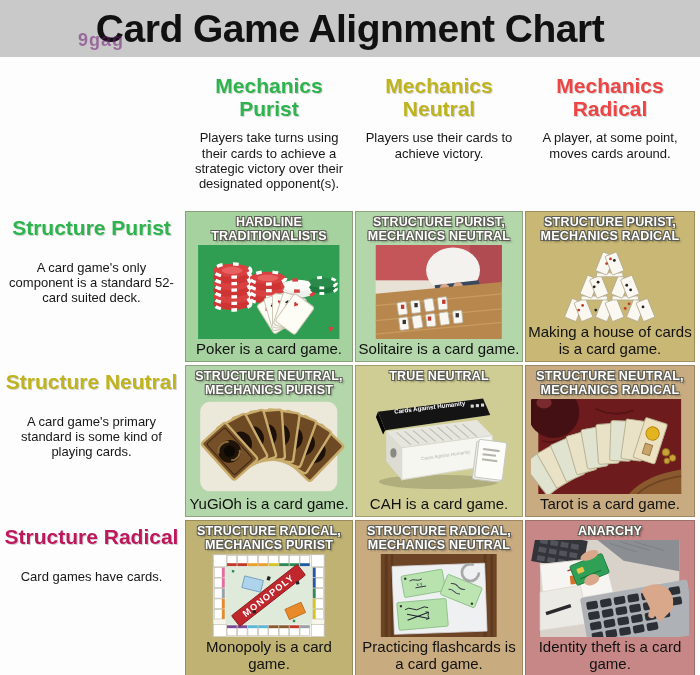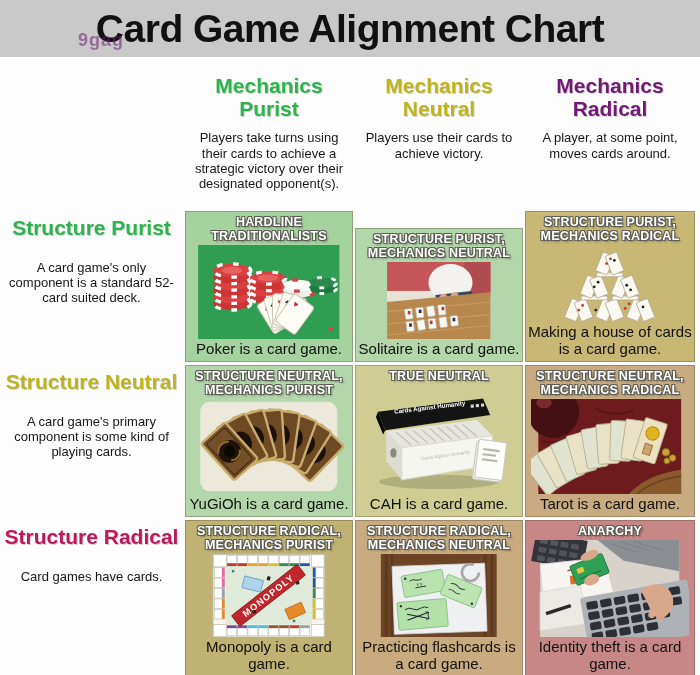--- a/index.html
+++ b/index.html
@@ -40,21 +40,21 @@
 
     <div class="axis-cell">
       <div class="axis-label" style="color: rgb(46, 180, 77);">Mechanics Purist</div>
       <div class="axis-desc">Players take turns using their cards to achieve a strategic victory over their designated opponent(s).</div>
     </div>
     <div class="axis-cell">
       <div class="axis-label" style="color: rgb(191, 180, 30);">Mechanics Neutral</div>
       <div class="axis-desc">Players use their cards to achieve victory.</div>
     </div>
     <div class="axis-cell">
-      <div class="axis-label" style="color: #701a75;">Mechanics Radical</div>
+      <div class="axis-label" style="color: #ef4444;">Mechanics Radical</div>
       <div class="axis-desc">A player, at some point, moves cards around.</div>
     </div>
 
     <div class="axis-cell row-head">
       <div class="axis-label" style="color: rgb(46, 180, 77);">Structure Purist</div>
       <div class="axis-desc">A card game's only component is a standard 52-card suited deck.</div>
     </div>
 
     <div class="cell" style="background-color: rgb(166, 210, 159);">
       <div class="cell-header">HARDLINE TRADITIONALISTS</div>
@@ -104,21 +104,21 @@
                 <rect x="-13" y="-36" width="26" height="36" rx="3" fill="#fdfdf6" stroke="#c9c4b2"></rect>
                 <text x="-8" y="-24" font-size="9" fill="#cf3434">♥</text>
               </g>
           </g>
           <text x="138" y="92" font-size="10" fill="#d94040">♥</text>
         </svg>
       </div>
       <div class="cell-caption">Poker is a card game.</div>
     </div>
 
-    <div class="cell" style="background-color: rgb(179, 214, 170); margin-top: 17px;">
+    <div class="cell" style="background-color: rgb(179, 214, 170);">
       <div class="cell-header">STRUCTURE PURIST, MECHANICS NEUTRAL</div>
       <div class="cell-image">
         <svg viewBox="0 0 150 112" preserveAspectRatio="xMidYMid meet">
           <rect width="150" height="112" fill="#e8e2d6"></rect>
           <rect width="150" height="42" fill="#c4565a"></rect>
           <rect x="112" y="0" width="38" height="50" fill="#b14b52"></rect>
           <ellipse cx="92" cy="30" rx="32" ry="27" fill="#f4f2ee"></ellipse>
           <polygon points="70,48 122,42 130,64 74,68" fill="#39485c"></polygon>
           <circle cx="82" cy="52" r="6" fill="#d9a78a"></circle>
           <circle cx="98" cy="50" r="6" fill="#d9a78a"></circle>
@@ -192,21 +192,21 @@
               <circle cx="97" cy="58" r="1.8"></circle>
               <circle cx="76" cy="20" r="1.8"></circle>
           </g>
         </svg>
       </div>
       <div class="cell-caption">Making a house of cards is a card game.</div>
     </div>
 
     <div class="axis-cell row-head">
       <div class="axis-label" style="color: rgb(191, 180, 30);">Structure Neutral</div>
-      <div class="axis-desc">A card game's primary component is some kind of playing cards.</div>
+      <div class="axis-desc">A card game's primary standard is some kind of playing cards.</div>
     </div>
 
     <div class="cell" style="background-color: rgb(179, 214, 170);">
       <div class="cell-header">STRUCTURE NEUTRAL, MECHANICS PURIST</div>
       <div class="cell-image">
         <svg viewBox="0 0 150 100" preserveAspectRatio="xMidYMid meet">
           <rect x="3" y="3" width="144" height="94" rx="10" fill="#ece8da"></rect>
           <g transform="translate(78,104)">
             <g transform="rotate(44)">
                 <rect x="-17" y="-92" width="34" height="52" rx="3" fill="#6e4a24" stroke="#c9ad6d" stroke-width="2.5"></rect>

